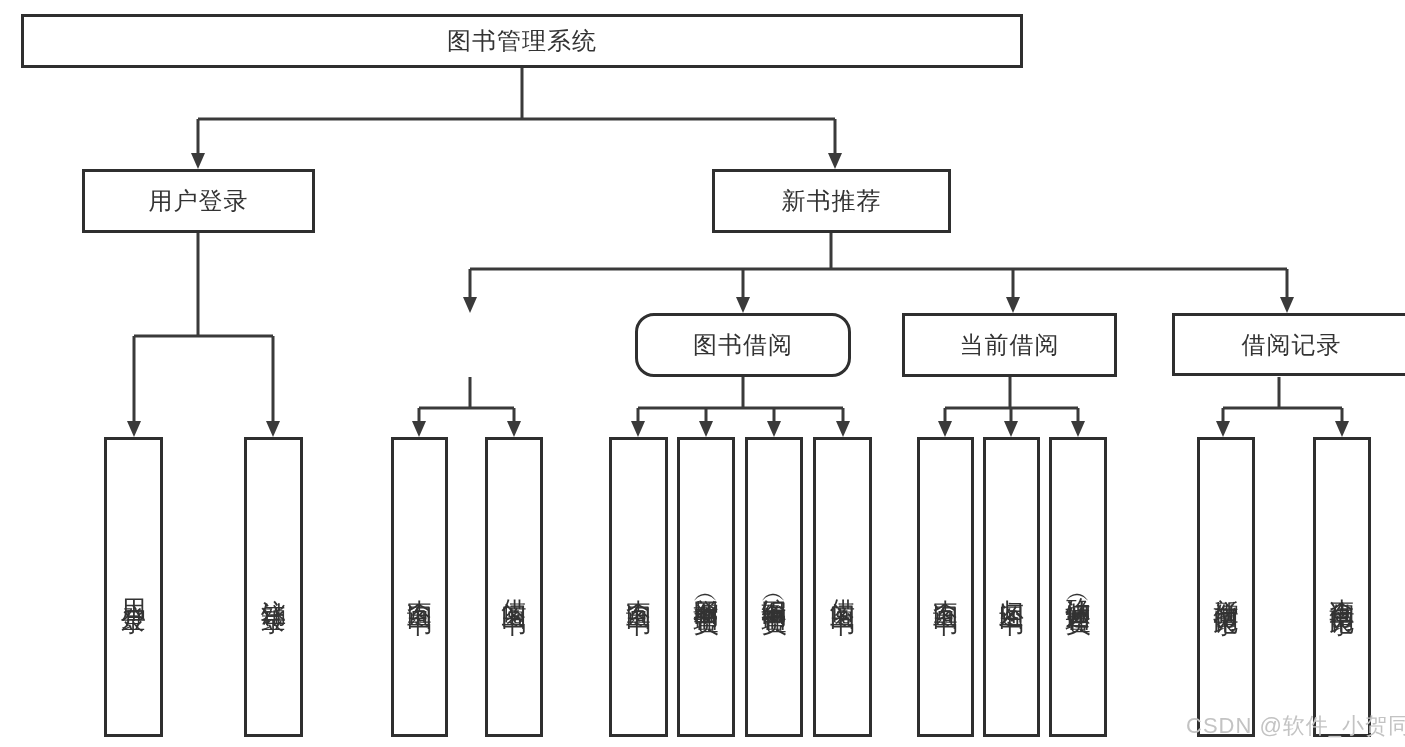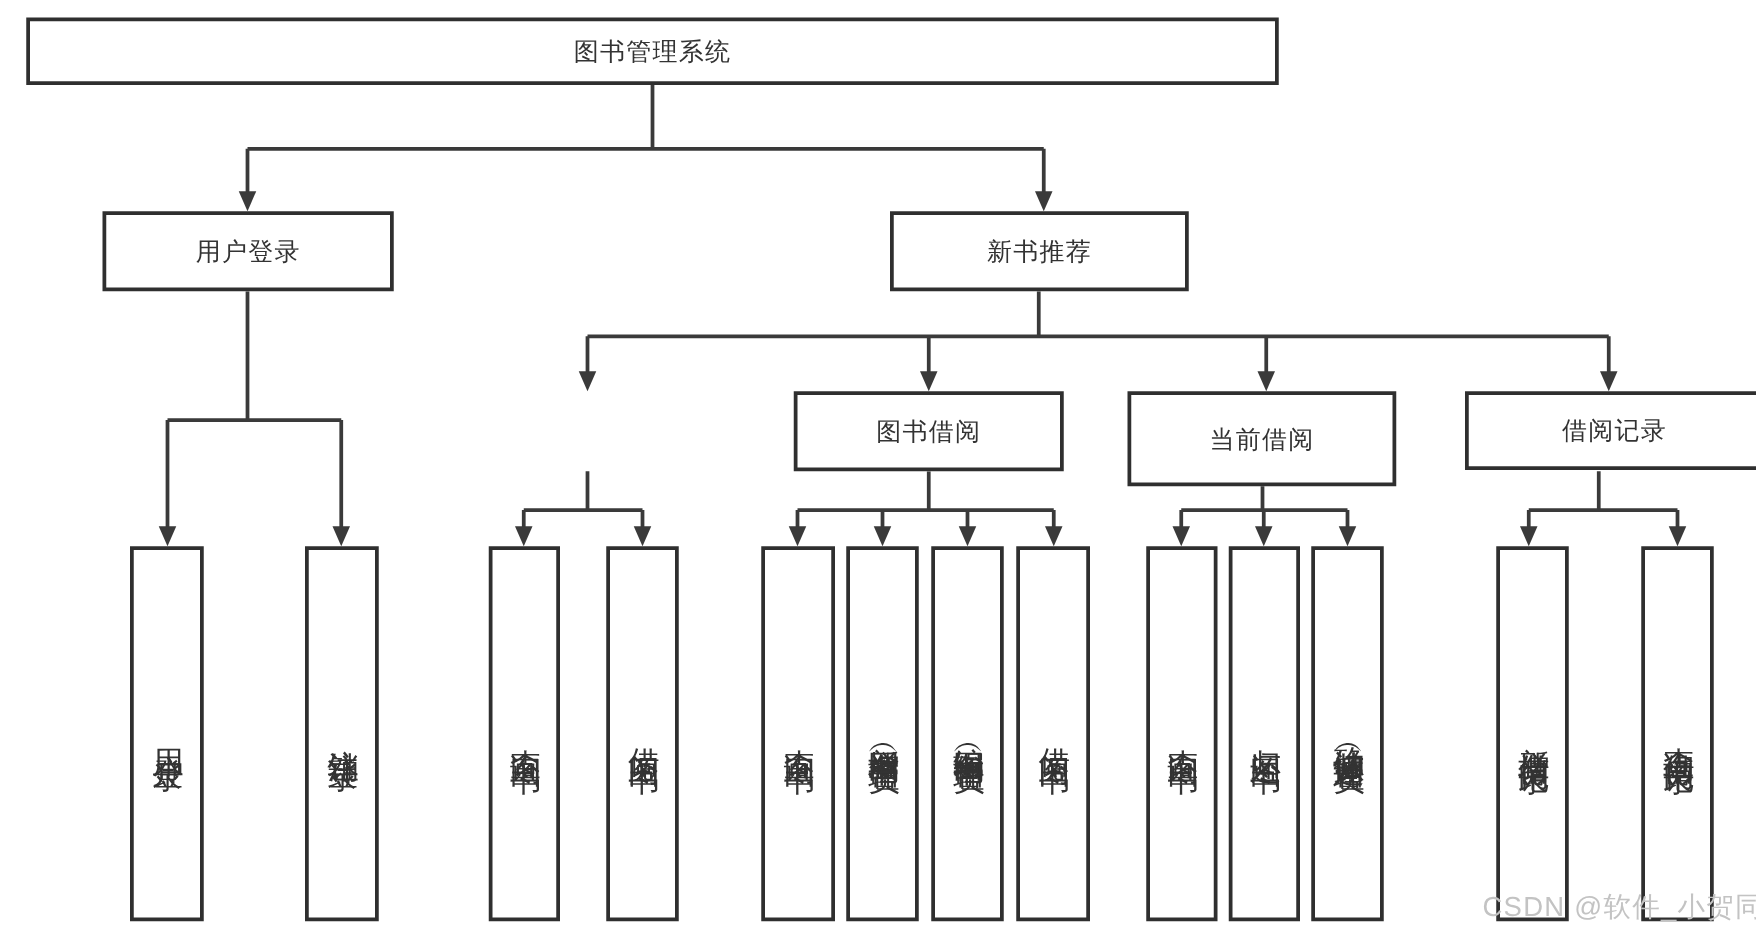--- a/index.html
+++ b/index.html
@@ -19,29 +19,29 @@
   .connectors{position:absolute;left:0;top:0;width:1405px;height:747px;}
   .connectors path{stroke:var(--line);stroke-width:3;fill:none;}
   .connectors polygon{fill:var(--line);stroke:none;}
   .box{
     position:absolute;
     box-sizing:border-box;
     border:3px solid var(--border);
     background:#ffffff;
     display:flex;align-items:center;justify-content:center;
     color:var(--text);
-    font-size:20px;letter-spacing:1px;
+    font-size:24px;letter-spacing:1px;
     white-space:nowrap;
   }
   .box.root{left:21px;top:14px;width:1002px;height:54px;}
   .box.lv2a{left:82px;top:169px;width:233px;height:64px;}
   .box.lv2b{left:712px;top:169px;width:239px;height:64px;}
   .box.lv3a{left:363px;top:313px;width:216px;height:64px;}
-  .box.lv3b{left:635px;top:313px;width:216px;height:64px;}
-  .box.lv3c{left:902px;top:313px;width:215px;height:76px;}
+  .box.lv3b{left:635px;top:313px;width:216px;height:64px;border-radius:19px;}
+  .box.lv3c{left:902px;top:313px;width:215px;height:64px;}
   .box.lv3d{left:1172px;top:313px;width:239px;height:63px;}
   .vbox{
     position:absolute;
     box-sizing:border-box;
     top:437px;height:300px;
     border:3px solid var(--border);
     background:#ffffff;
     display:flex;align-items:center;justify-content:center;
     color:var(--text);
     font-size:25px;

